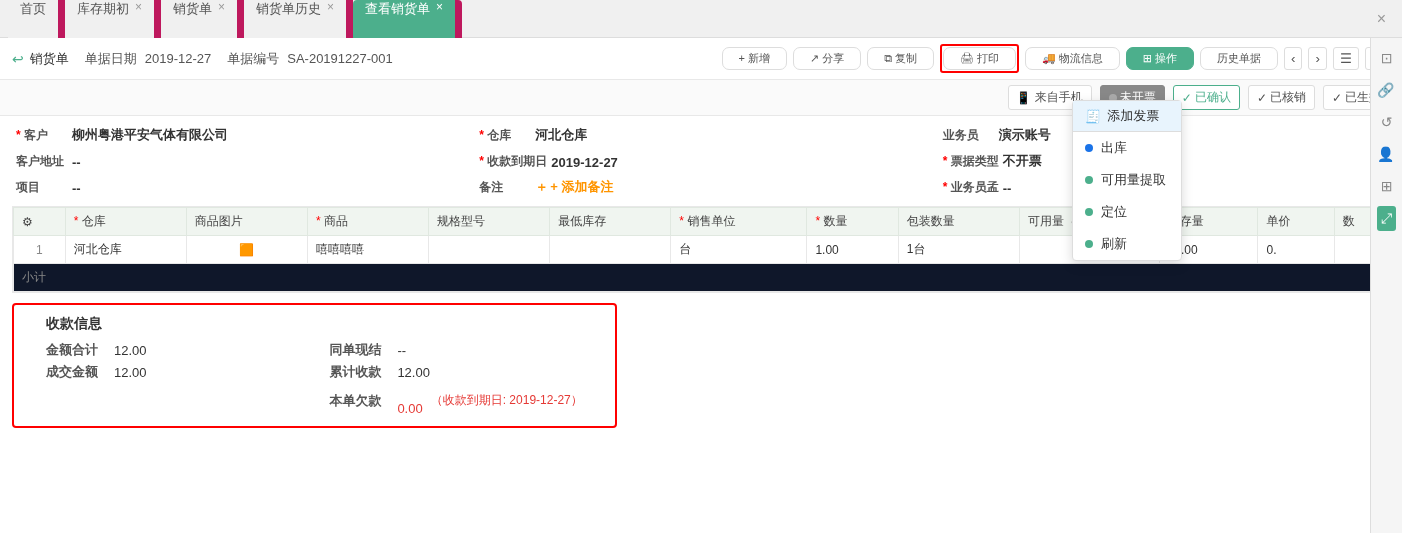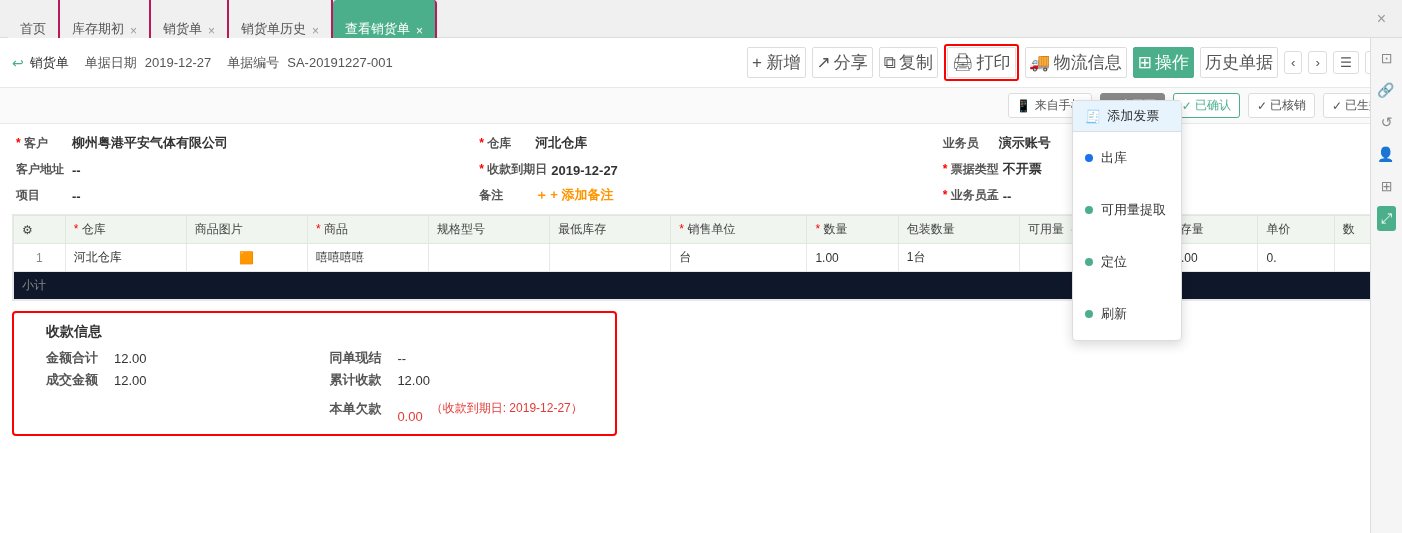--- a/index.html
+++ b/index.html
@@ -4,22 +4,22 @@
   <style>
     * { box-sizing: border-box; margin: 0; padding: 0; }
     body { font-family: 'Microsoft YaHei', Arial, sans-serif; font-size: 13px; background: #f5f5f5; color: #333; overflow: hidden; }
 
     
     .tab-bar {
       display: flex; align-items: center; background: #f0f0f0; border-bottom: 1px solid #ddd;
       height: 38px; padding: 0 8px;
     }
     .tab-item {
-      display: flex; align-items: flex-end; padding: 0 12px; height: 38px; cursor: pointer;
-      font-size: 13px; color: #555; border-right: 2px solid #be185d; background: #f0f0f0;
+      display: flex; align-items: flex-start; padding: 0 12px; height: 38px; cursor: pointer;
+      font-size: 13px; color: #555; border-right: 7px solid #be185d; background: #f0f0f0;
       white-space: nowrap;
     }
     .tab-item.active { background: #4CAF8C; color: white; border-radius: 4px 4px 0 0; }
     .tab-item .close { margin-left: 6px; color: #999; cursor: pointer; font-size: 12px; }
     .tab-item.active .close { color: white; }
     .tab-close-main { margin-left: auto; font-size: 16px; color: #999; cursor: pointer; padding: 0 8px; }
 
     
     .main-content { background: white; height: calc(533px - 38px); overflow: hidden; position: relative; }
 
@@ -27,22 +27,22 @@
     .form-header {
       display: flex; align-items: center; padding: 6px 12px; border-bottom: 1px solid #e8e8e8;
       background: white;
     }
     .form-title { display: flex; align-items: center; gap: 6px; font-size: 13px; color: #333; }
     .form-title-icon { color: #4CAF8C; font-size: 14px; }
     .form-meta { display: flex; align-items: center; gap: 16px; margin-left: 16px; font-size: 13px; color: #555; }
     .form-meta-item { display: flex; align-items: center; gap: 8px; }
     .form-actions { display: flex; align-items: center; gap: 6px; margin-left: auto; }
     .btn-action {
-      display: flex; align-items: center; gap: 3px; padding: 3px 4px; border: 1px solid #ddd;
-      border-radius: 2px; background: white; cursor: pointer; font-size: 17px; color: #555;
+      display: flex; align-items: center; gap: 3px; padding: 3px 16px; border: 1px solid #ddd;
+      border-radius: 7px; background: white; cursor: pointer; font-size: 11px; color: #555;
       white-space: nowrap;
     }
     .btn-action.active { background: #4CAF8C; color: white; border-color: #4CAF8C; }
     .btn-status-green { background: #e8f7f1; color: #4CAF8C; border-color: #4CAF8C; border-radius: 12px; padding: 2px 10px; }
     .btn-status-blue { background: #e8f0fe; color: #1a73e8; border-color: #1a73e8; border-radius: 12px; padding: 2px 10px; }
     .btn-nav { padding: 3px 6px; border: 1px solid #ddd; border-radius: 3px; background: white; cursor: pointer; color: #555; }
 
     
     .sub-toolbar {
       display: flex; align-items: center; padding: 5px 12px; border-bottom: 1px solid #e8e8e8;
@@ -95,21 +95,21 @@
     .dropdown-menu {
       position: absolute; background: white; border: 1px solid #ddd; border-radius: 4px;
       box-shadow: 0 4px 12px rgba(0,0,0,0.15); z-index: 100; min-width: 110px;
       top: 62px; right: 220px;
     }
     .dropdown-header {
       background: #e8f4fd; padding: 6px 12px; font-size: 13px; color: #333;
       border-bottom: 1px solid #ddd; display: flex; align-items: center; gap: 6px;
     }
     .dropdown-item {
-      display: flex; align-items: center; gap: 8px; padding: 17px 12px; cursor: pointer;
+      display: flex; align-items: center; gap: 8px; padding: 7px 12px; cursor: pointer;
       font-size: 13px; color: #333;
     }
     .dropdown-dot { width: 8px; height: 8px; border-radius: 50%; }
     .dot-blue { background: #1a73e8; }
     .dot-teal { background: #4CAF8C; }
 
     
     .btn-highlight-box {
       border: 2px solid red; border-radius: 3px; padding: 1px;
     }

